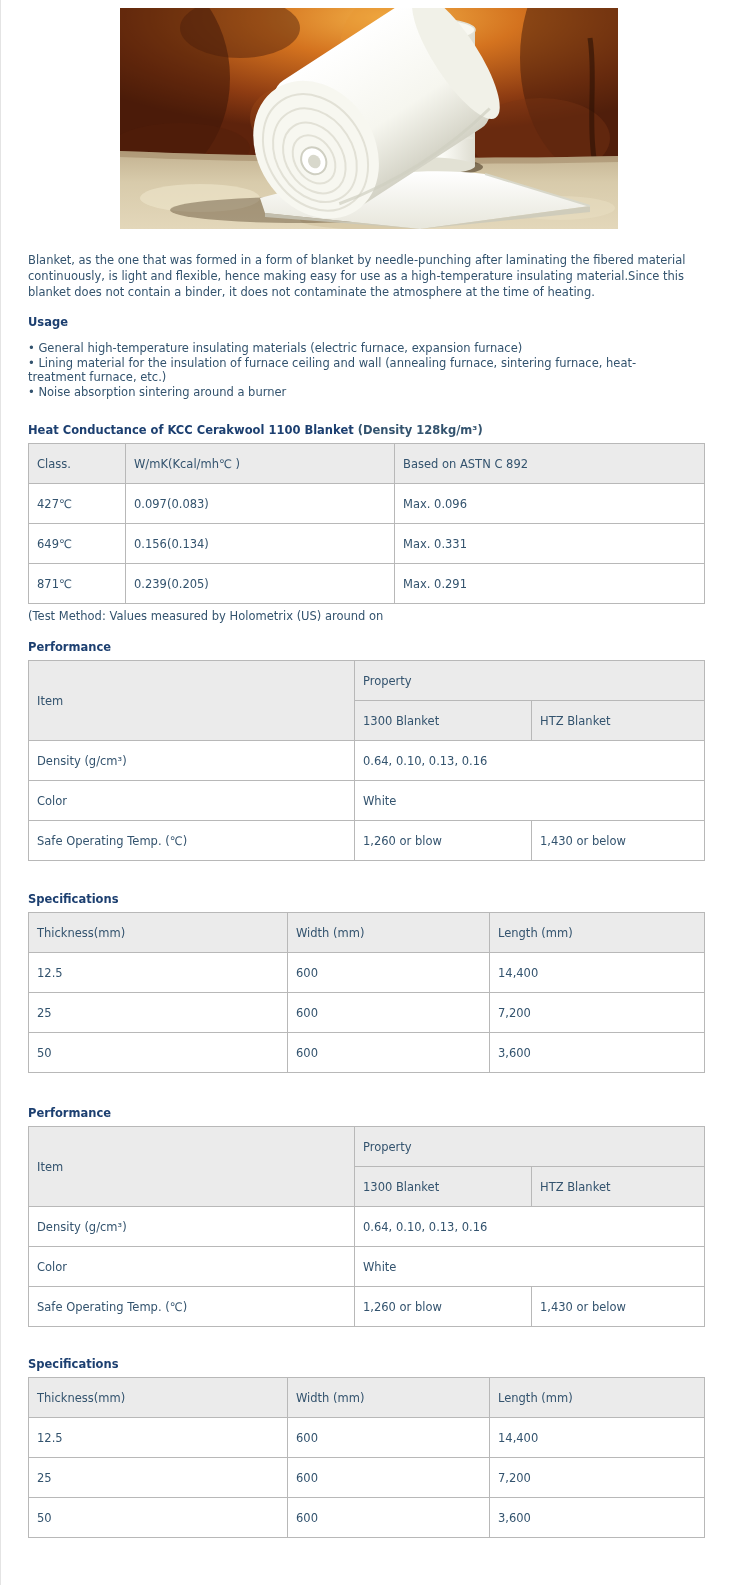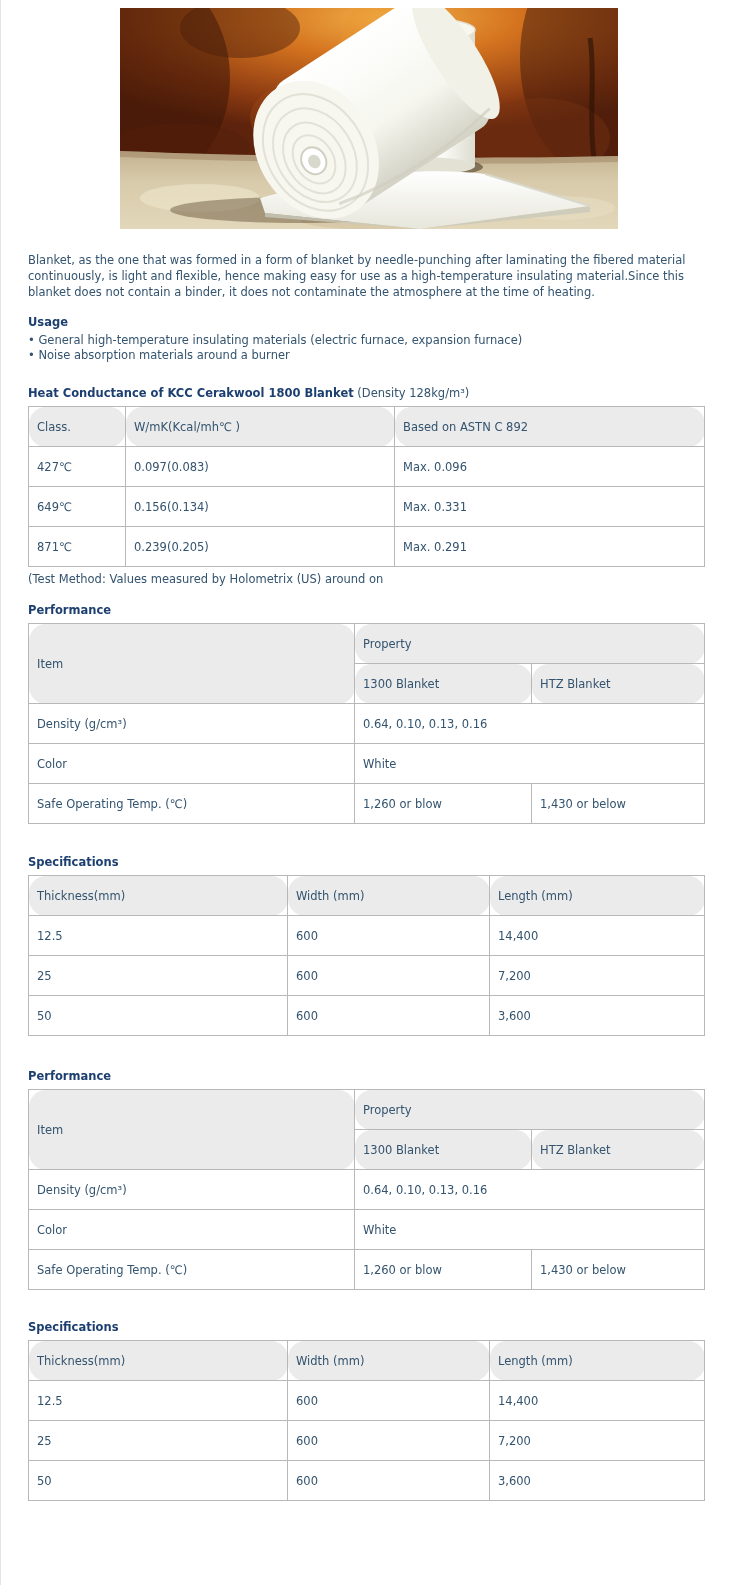--- a/index.html
+++ b/index.html
@@ -29,37 +29,37 @@
     height: 221px;
     margin: 8px 0 0 92px;
     overflow: hidden;
   }
   .photo-wrap svg { display: block; }
   .intro {
     margin: 23px 0 8px 0;
     line-height: 16px;
   }
   .usage-title {
-    margin: 15px 0 4px 0;
+    margin: 15px 0 12px 0;
     font-weight: bold;
     color: #1c3f70;
   }
   .usage-list {
     margin: 2px 8px 0 0;
     padding: 0;
     list-style: none;
     line-height: 14.6px;
   }
   .usage-list li::before { content: "\2022  "; }
   .section-title {
     font-weight: bold;
     color: #1c3f70;
   }
   .section-title .subtitle {
-    font-weight: normal;
+    font-weight: bold;
     color: #33536e;
   }
   .heat-title   { margin: 24px 0 6px 0; }
   .perf-title   { margin: 17px 0 6px 0; }
   .spec-title   { margin: 31px 0 6px 0; }
   .perf-title-2 { margin: 33px 0 6px 0; }
   .spec-title-2 { margin: 30px 0 6px 0; }
   table {
     border-collapse: collapse;
     table-layout: fixed;
@@ -68,21 +68,21 @@
   }
   td {
     border: 1px solid #b8b8b8;
     height: 39px;
     padding: 0 6px 0 8px;
     vertical-align: middle;
     font-size: 11.5px;
     color: #33536e;
     overflow: hidden;
   }
-  td.th { background: #ebebeb; border-radius: 17px; }
+  td.th { background: #ebebeb; }
   .footnote { margin: 5px 0 0 0; line-height: 14px; }
 </style>
 </head>
 <body>
 
 <div class="page">
   <div class="content">
 
     <div class="photo-wrap">
       <svg width="498" height="221" viewBox="0 0 498 221">
@@ -167,24 +167,25 @@
           <path d="M-10,60 Q80,80 168,62" stroke="#cfcec1" stroke-width="3" fill="none" opacity="0.7"></path>
         </g>
       </svg>
     </div>
 
     <p class="intro">Blanket, as the one that was formed in a form of blanket by needle-punching after laminating the fibered material continuously, is light and flexible, hence making easy for use as a high-temperature insulating material.Since this blanket does not contain a binder, it does not contaminate the atmosphere at the time of heating.</p>
 
     <p class="usage-title">Usage</p>
     <ul class="usage-list">
       <li>General high-temperature insulating materials (electric furnace, expansion furnace)</li>
-      <li>Noise absorption materials around a burner</li>
+      <li>Lining material for the insulation of furnace ceiling and wall  (annealing furnace, sintering furnace, heat-treatment furnace, etc.)</li>
+      <li>Noise absorption sintering around a burner</li>
     </ul>
 
-    <p class="section-title heat-title"><span>Heat Conductance of KCC Cerakwool 1800 Blanket</span><span class="subtitle"> (Density 128kg/m³)</span></p>
+    <p class="section-title heat-title"><span>Heat Conductance of KCC Cerakwool 1100 Blanket</span><span class="subtitle"> (Density 128kg/m³)</span></p>
     <table>
       <colgroup>
           <col style="width:97px">
           <col style="width:269px">
           <col style="width:310px">
         </colgroup>
       <tbody>
           <tr>
         <td class="th">Class.</td>
         <td class="th">W/mK(Kcal/mh℃ )</td>

